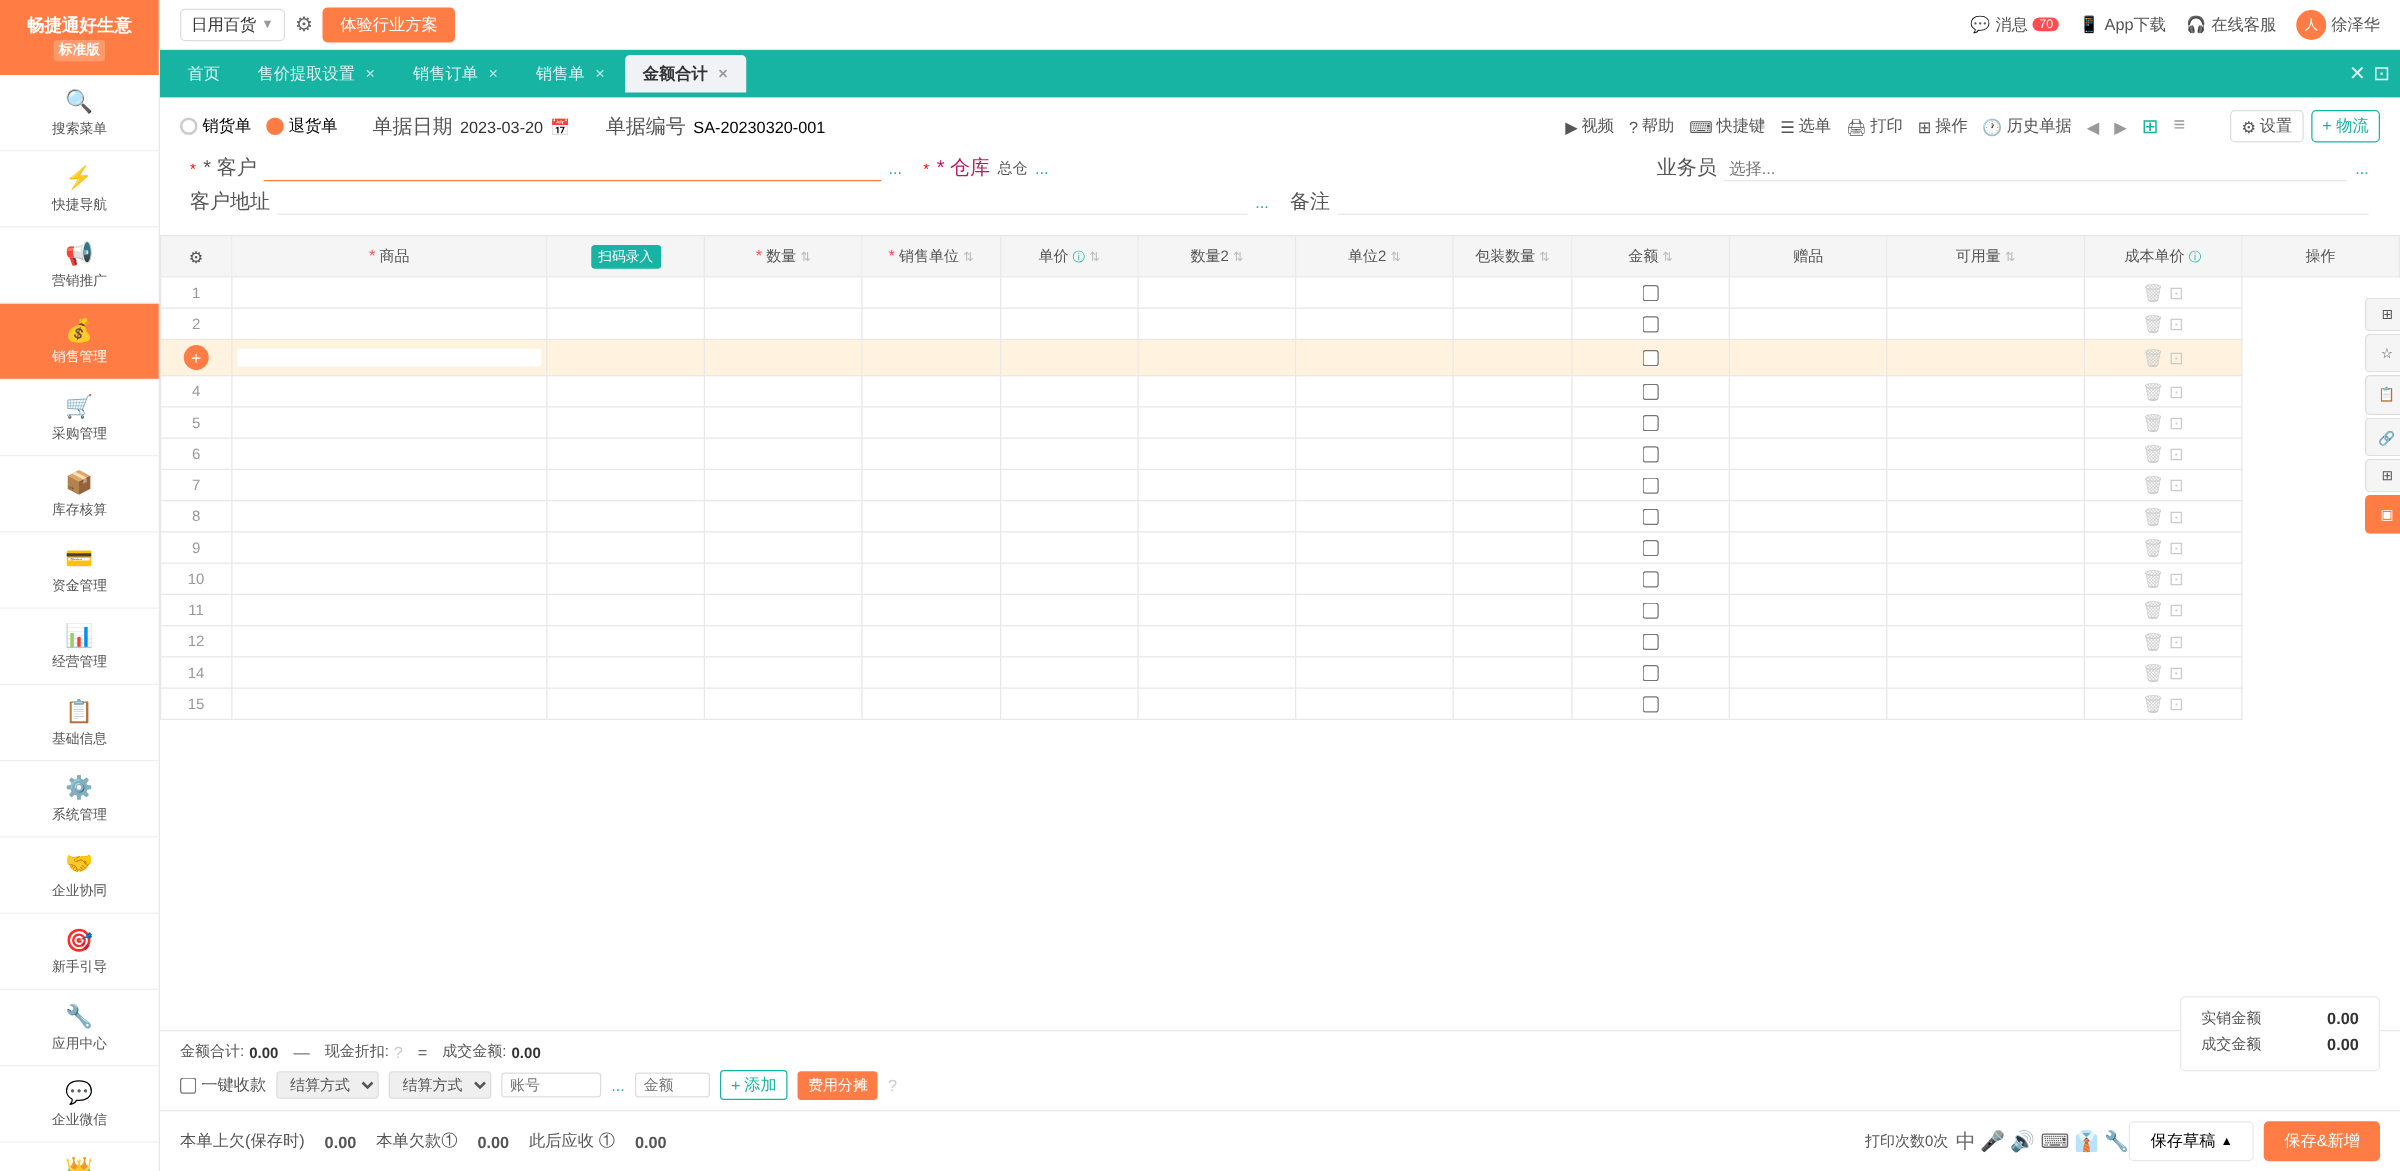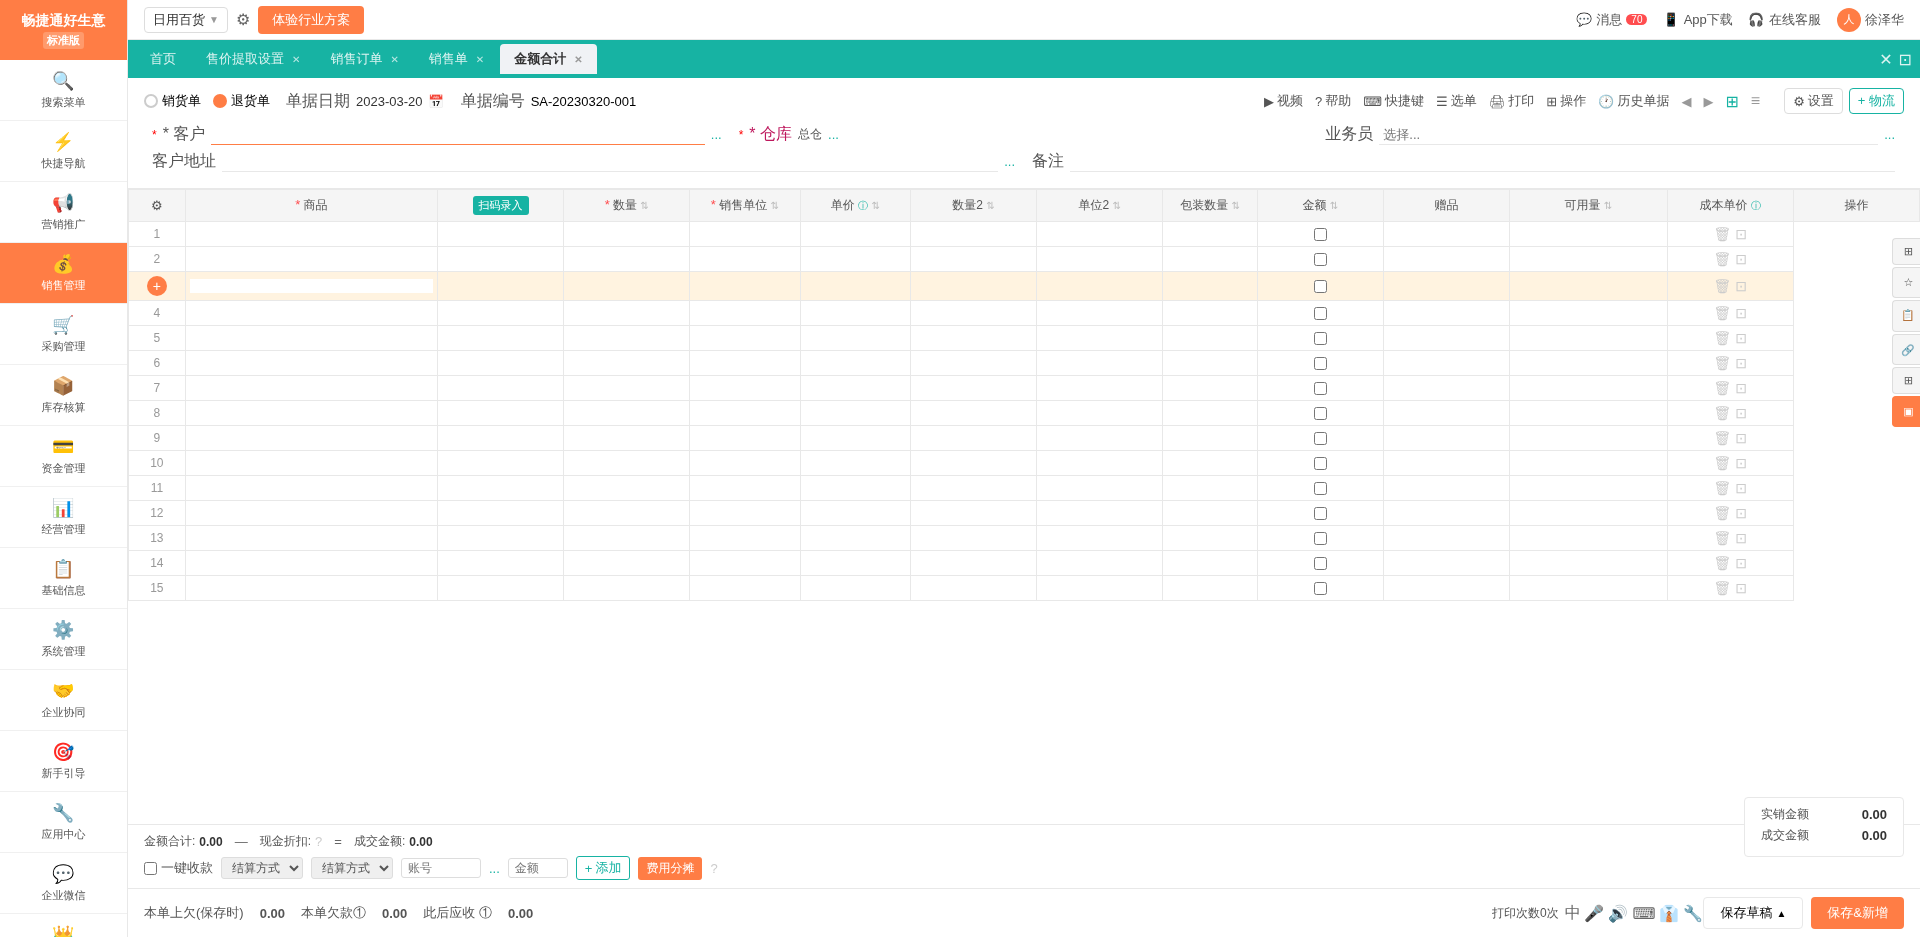--- a/index.html
+++ b/index.html
@@ -37,21 +37,21 @@
     .tab .tab-close { font-size: 10px; color: rgba(255,255,255,0.7); cursor: pointer; margin-left: 4px; }
     .tab.active .tab-close { color: #999; }
     .tabbar-right { margin-left: auto; display: flex; align-items: center; gap: 6px; color: rgba(255,255,255,0.85); }
     .tabbar-right span { cursor: pointer; font-size: 16px; }
 
     
     .content { flex: 1; background: #f0f2f5; overflow: auto; padding: 0; display: flex; flex-direction: column; }
     .form-area { background: #fff; padding: 10px 16px; border-bottom: 1px solid #e8e8e8; flex-shrink: 0; }
     
     
-    .form-row1 { display: flex; align-items: center; gap: 16px; margin-bottom: 10px; }
+    .form-row1 { display: flex; align-items: center; gap: 28px; margin-bottom: 10px; }
     .radio-group { display: flex; align-items: center; gap: 12px; }
     .radio-item { display: flex; align-items: center; gap: 4px; cursor: pointer; }
     .radio-circle { width: 14px; height: 14px; border-radius: 50%; border: 2px solid #ccc; }
     .radio-circle.checked { border-color: #ff7d45; background: #ff7d45; }
     .date-field { display: flex; align-items: center; gap: 6px; }
     .date-value { font-size: 13px; color: #333; }
     .cal-icon { color: #aaa; cursor: pointer; }
     .sn-field { display: flex; align-items: center; gap: 6px; }
     .form-row1-right { margin-left: auto; display: flex; align-items: center; gap: 12px; }
     .toolbar-btn { display: flex; align-items: center; gap: 3px; color: #555; cursor: pointer; font-size: 12px; }
@@ -720,44 +720,20 @@
                 <td></td>
                 <td></td>
                 <td>
                   <div class="action-icons">
                     <span class="action-icon">🗑</span>
                     <span class="action-icon">⊡</span>
                   </div>
                 </td>
               </tr>
               <tr>
-                <td class="row-num">13</td>
-                <td></td>
-                <td></td>
-                <td></td>
-                <td></td>
-                <td></td>
-                <td></td>
-                <td></td>
-                <td></td>
-                <td>
-                  <div class="checkbox-cell">
-                    <input type="checkbox" style="">
-                  </div>
-                </td>
-                <td></td>
-                <td></td>
-                <td>
-                  <div class="action-icons">
-                    <span class="action-icon">🗑</span>
-                    <span class="action-icon">⊡</span>
-                  </div>
-                </td>
-              </tr>
-              <tr>
                 <td class="row-num">14</td>
                 <td></td>
                 <td></td>
                 <td></td>
                 <td></td>
                 <td></td>
                 <td></td>
                 <td></td>
                 <td></td>
                 <td>

